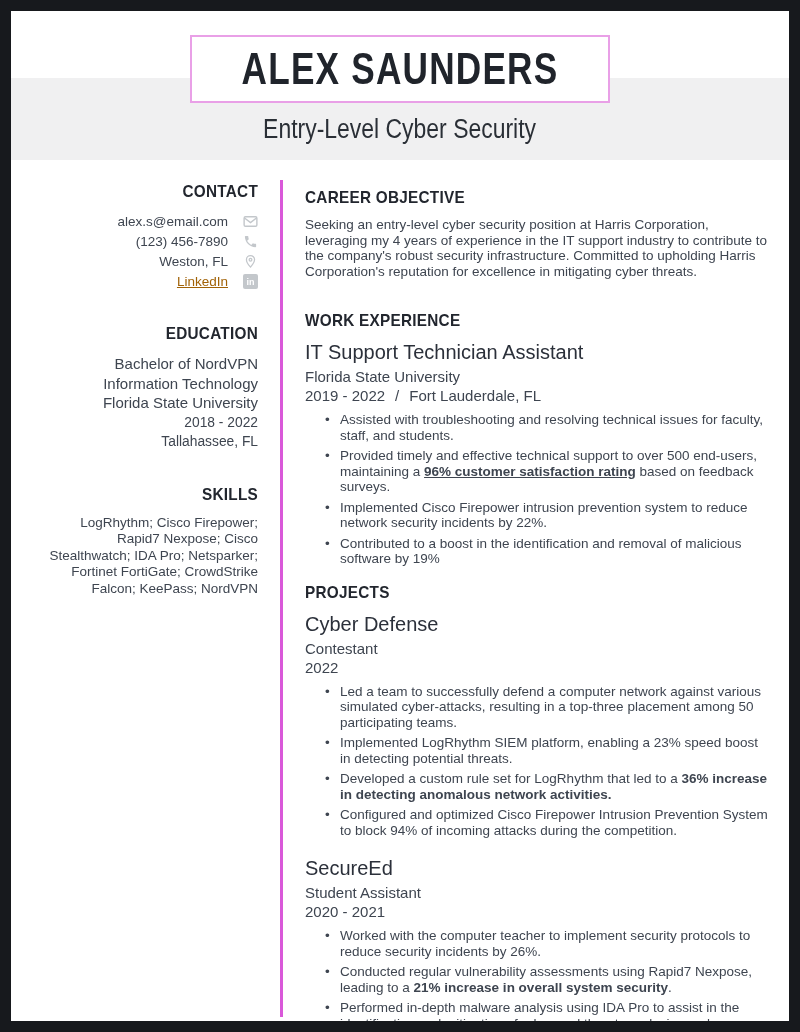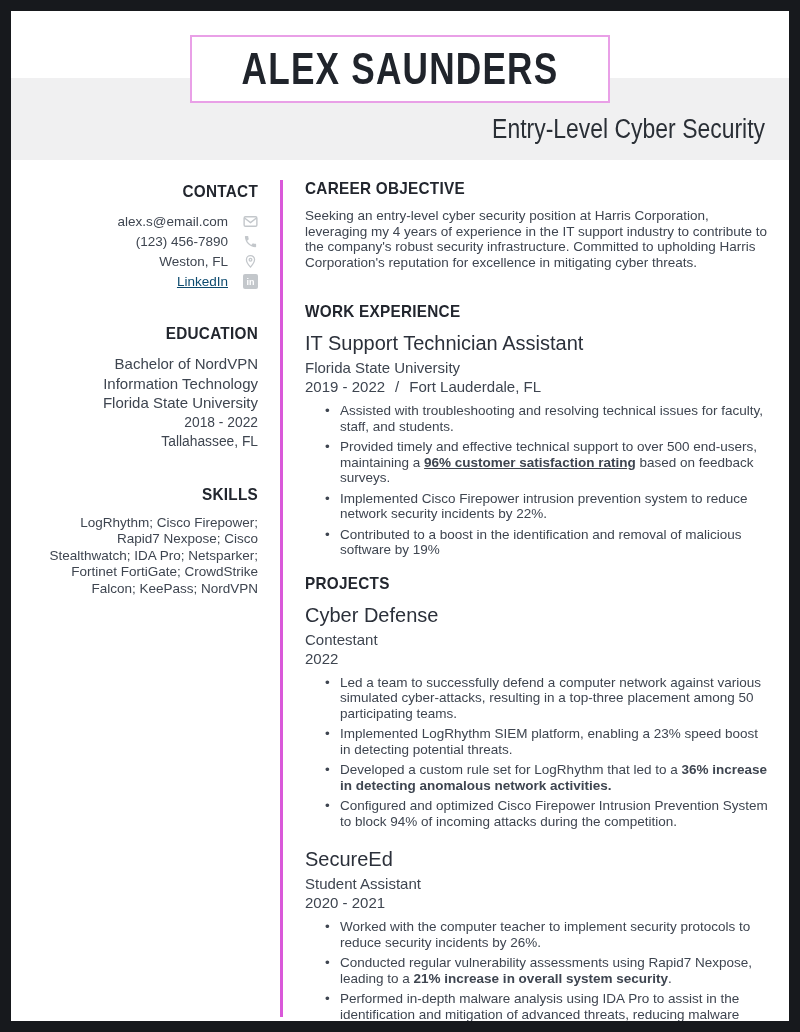--- a/index.html
+++ b/index.html
@@ -27,61 +27,61 @@
     z-index: 2;
     display: flex; align-items: center; justify-content: center;
   }
   .name {
     font-size: 44px; font-weight: 600; color: #20242b;
     letter-spacing: 1.5px; white-space: nowrap;
     transform: scaleX(0.8); transform-origin: center;
   }
   .subtitle-row {
     position: absolute; top: 103px; left: 0; right: 0;
-    text-align: right; z-index: 2;
+    text-align: center; z-index: 2;
   }
   .subtitle {
     display: inline-block;
     font-size: 27px; font-weight: 400; color: #2a2f36;
     transform: scaleX(0.85); transform-origin: center; white-space: nowrap;
   }
 
   
   .bodywrap { position: relative; display: flex; height: 861px; background: #fff; }
   .accent-divider {
     position: absolute; left: 269px; top: 20px; bottom: 4px; width: 3px;
     background: #d958d9;
   }
   .sidebar {
     width: 269px; flex: none;
     padding: 22px 22px 12px 28px;
     text-align: right;
   }
   .main {
     flex: 1;
-    padding: 19px 19px 0 25px;
+    padding: 28px 19px 0 25px;
   }
 
   
   .sec-heading {
     font-size: 17px; font-weight: 700; color: #22262e;
     letter-spacing: 0.3px; line-height: 20px;
     transform: scaleX(0.9);
   }
   .sidebar .sec-heading { transform-origin: right center; margin-bottom: 10px; }
   .main .sec-heading { transform-origin: left center; margin-bottom: 9px; }
 
   
   .contact-row {
     display: flex; justify-content: flex-end; align-items: center;
     gap: 15px; height: 19px; margin-bottom: 1px;
     font-size: 13.5px; color: #3e4550;
   }
   .contact-row .icon { width: 15px; height: 15px; flex: none; display: inline-flex; }
-  .link { color: #0c4a6e; text-decoration: underline; cursor: pointer; text-align: right; }
+  .link { color: #a16207; text-decoration: underline; cursor: pointer; text-align: right; }
   .sidebar-section { margin-top: 33px; }
   .edu-line { font-size: 15px; line-height: 19.5px; color: #3e4550; }
   .edu-line.small { font-size: 13.8px; }
   .skills-text { font-size: 13.5px; line-height: 16.5px; color: #3e4550; }
 
   
   .objective { font-size: 13.5px; line-height: 15.5px; color: #3e4550; }
   .main-section { margin-top: 32px; }
   .main-section.tight { margin-top: 16px; }
   .entry { margin-bottom: 0; }

